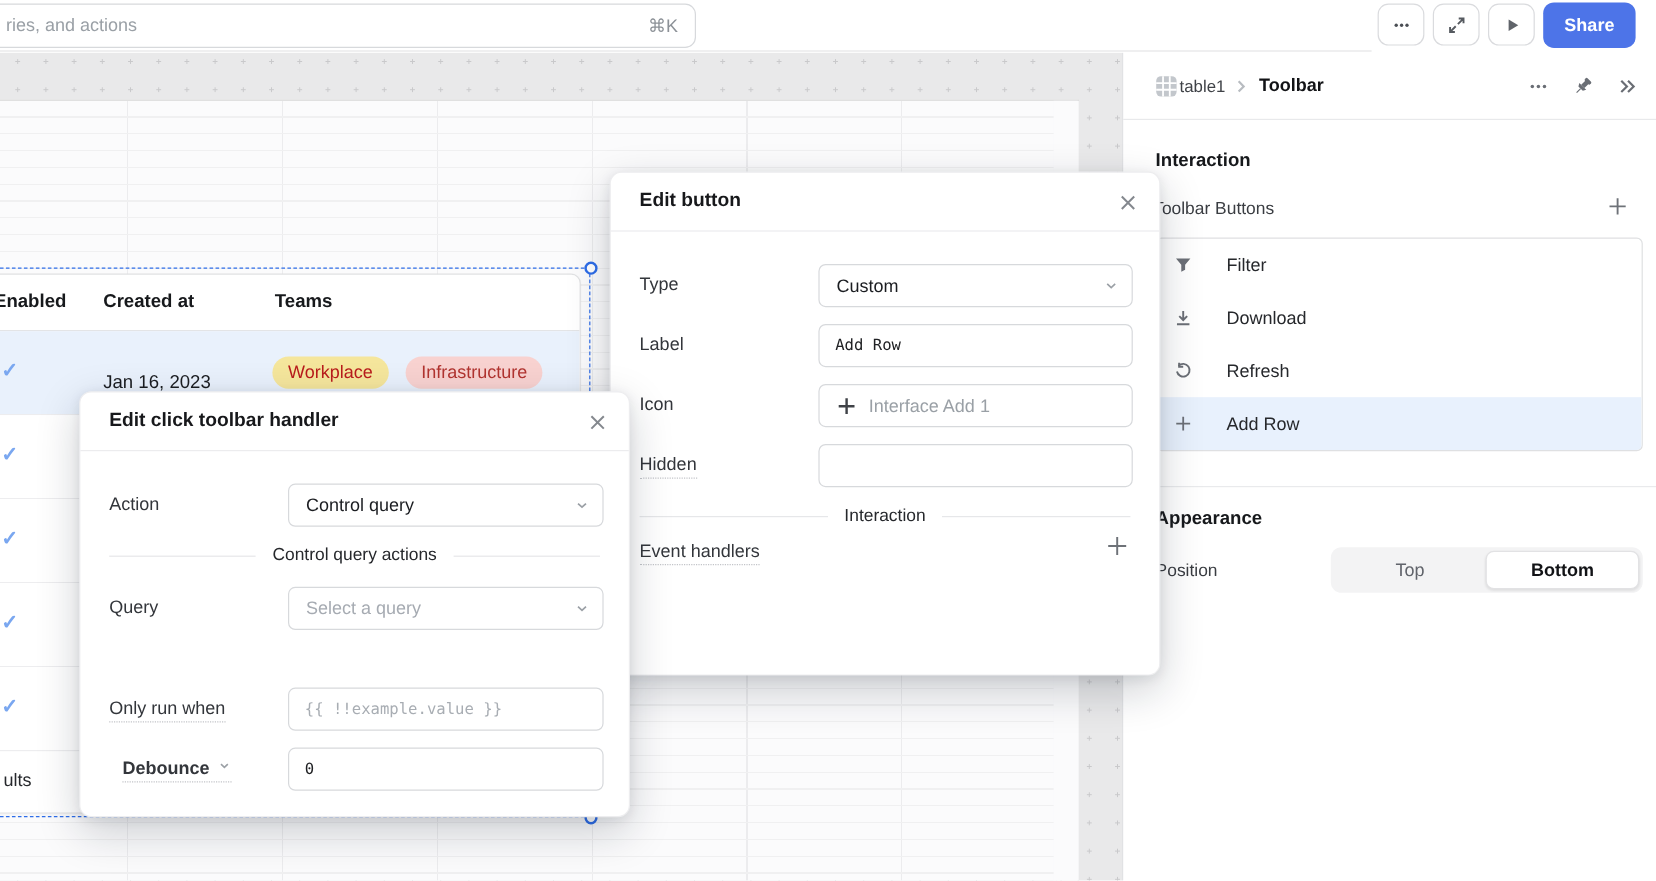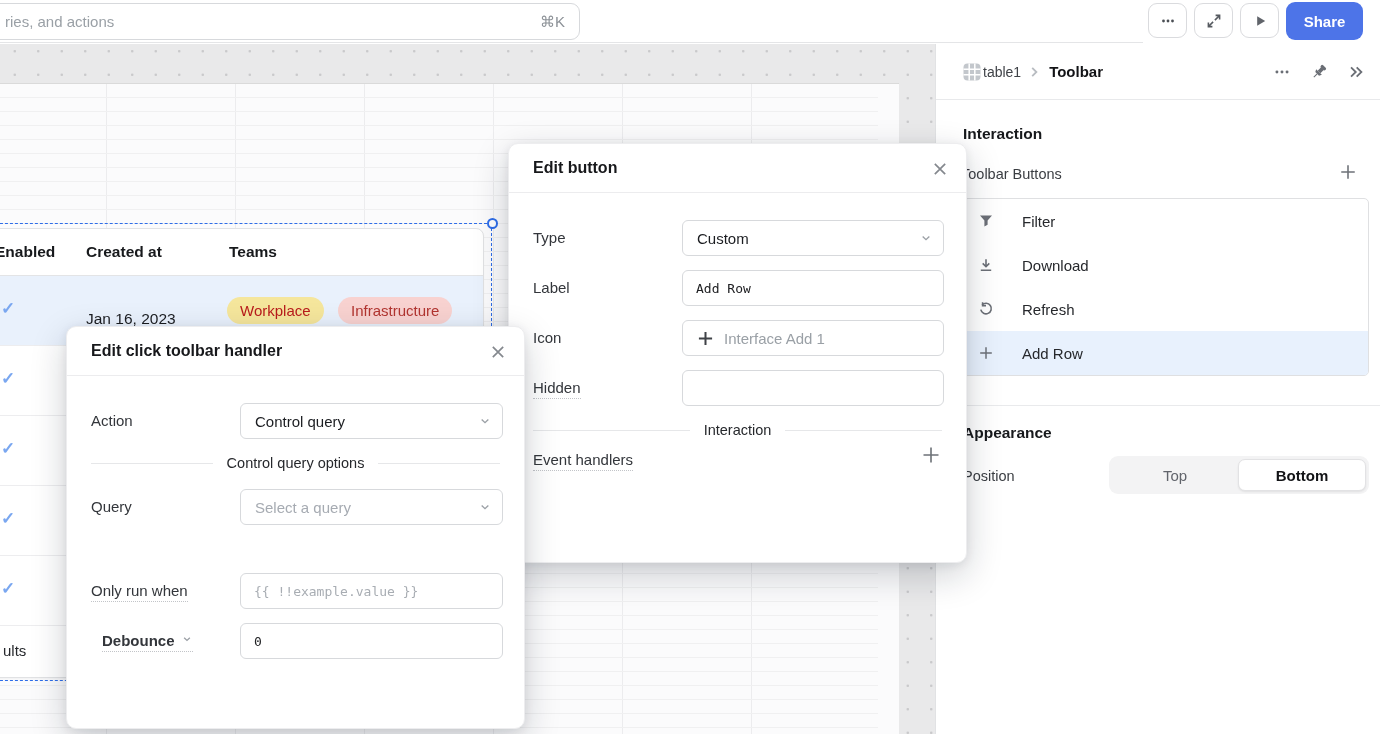--- a/index.html
+++ b/index.html
@@ -66,21 +66,21 @@
   .tb-row .lbl { font-size:15px; color:#26282c; }
   .insp-div { position:absolute; left:0; top:361px; width:100%; height:1px; background:#e9eaec; }
   .segmented { position:absolute; left:173px; top:412px; width:260px; height:38px; background:#f3f3f4; border-radius:9px; display:flex; padding:3px; }
   .seg { flex:1; display:flex; align-items:center; justify-content:center; font-size:15px; color:#61646b; border-radius:7px; cursor:pointer; }
   .seg.on { background:#fff; border:1px solid #e2e2e4; box-shadow:0 1px 2px rgba(0,0,0,.08); color:#121316; font-weight:600; }
 
   
   .modal { position:absolute; background:#fff; border-radius:10px; border:1px solid #ededef;
     box-shadow:0 12px 36px rgba(15,23,42,.20), 0 2px 10px rgba(15,23,42,.08); }
   .modal-eb { left:508px; top:143px; width:459px; height:420px; z-index:50; }
-  .modal-h  { left:66px;  top:326px; width:459px; height:403px; z-index:60; }
+  .modal-h  { left:66px;  top:326px; width:459px; height:355px; z-index:60; }
   .mdl-header { height:49px; border-bottom:1px solid #ececee; display:flex; align-items:center; padding:0 24px; font-weight:700; font-size:16px; color:#17181b; }
   .mdl-close { position:absolute; right:14px; top:13px; width:24px; height:24px; background:none; border:none; cursor:pointer; display:flex; align-items:center; justify-content:center; }
   .flabel { position:absolute; left:24px; font-size:15px; color:#33363b; }
   .dotted { border-bottom:1px dotted #c2c4c8; padding-bottom:2px; }
   .ctl { position:absolute; left:173px; width:262px; height:36px; border:1px solid #d7d9dc; border-radius:6px; background:#fff; display:flex; align-items:center; padding:0 14px; font-size:15px; color:#1b1d21; cursor:pointer; }
   .ctl .chev { position:absolute; right:10px; }
   .ctl.ph { color:#a6abb2; }
   .tinput { position:absolute; left:173px; width:262px; height:36px; border:1px solid #d7d9dc; border-radius:6px; padding:0 13px; font-family:"DejaVu Sans Mono",monospace; font-size:13px; color:#202124; outline:none; background:#fff; }
   .tinput::placeholder { color:#a8adb3; }
   .sec { position:absolute; left:24px; right:24px; display:flex; align-items:center; gap:14px; font-size:14.5px; font-weight:500; color:#26282c; }
@@ -305,21 +305,21 @@
     <span class="flabel" style="top:85px">Action</span>
     <div class="ctl" style="top:76px; width:263px;">
       <span>Control query</span>
       <svg class="chev" width="14" height="14" viewBox="0 0 16 16">
         <path d="M4.2 6.4 8 9.9l3.8-3.5" stroke="#9ba0a6" stroke-width="1.6" fill="none"></path>
       </svg>
     </div>
 
     <div class="sec" style="top:128px">
       <span class="ln"></span>
-      <span>Control query options</span>
+      <span>Control query actions</span>
       <span class="ln"></span>
     </div>
 
     <span class="flabel" style="top:171px">Query</span>
     <div class="ctl ph" style="top:162px; width:263px;">
       <span>Select a query</span>
       <svg class="chev" width="14" height="14" viewBox="0 0 16 16">
         <path d="M4.2 6.4 8 9.9l3.8-3.5" stroke="#9ba0a6" stroke-width="1.6" fill="none"></path>
       </svg>
     </div>

